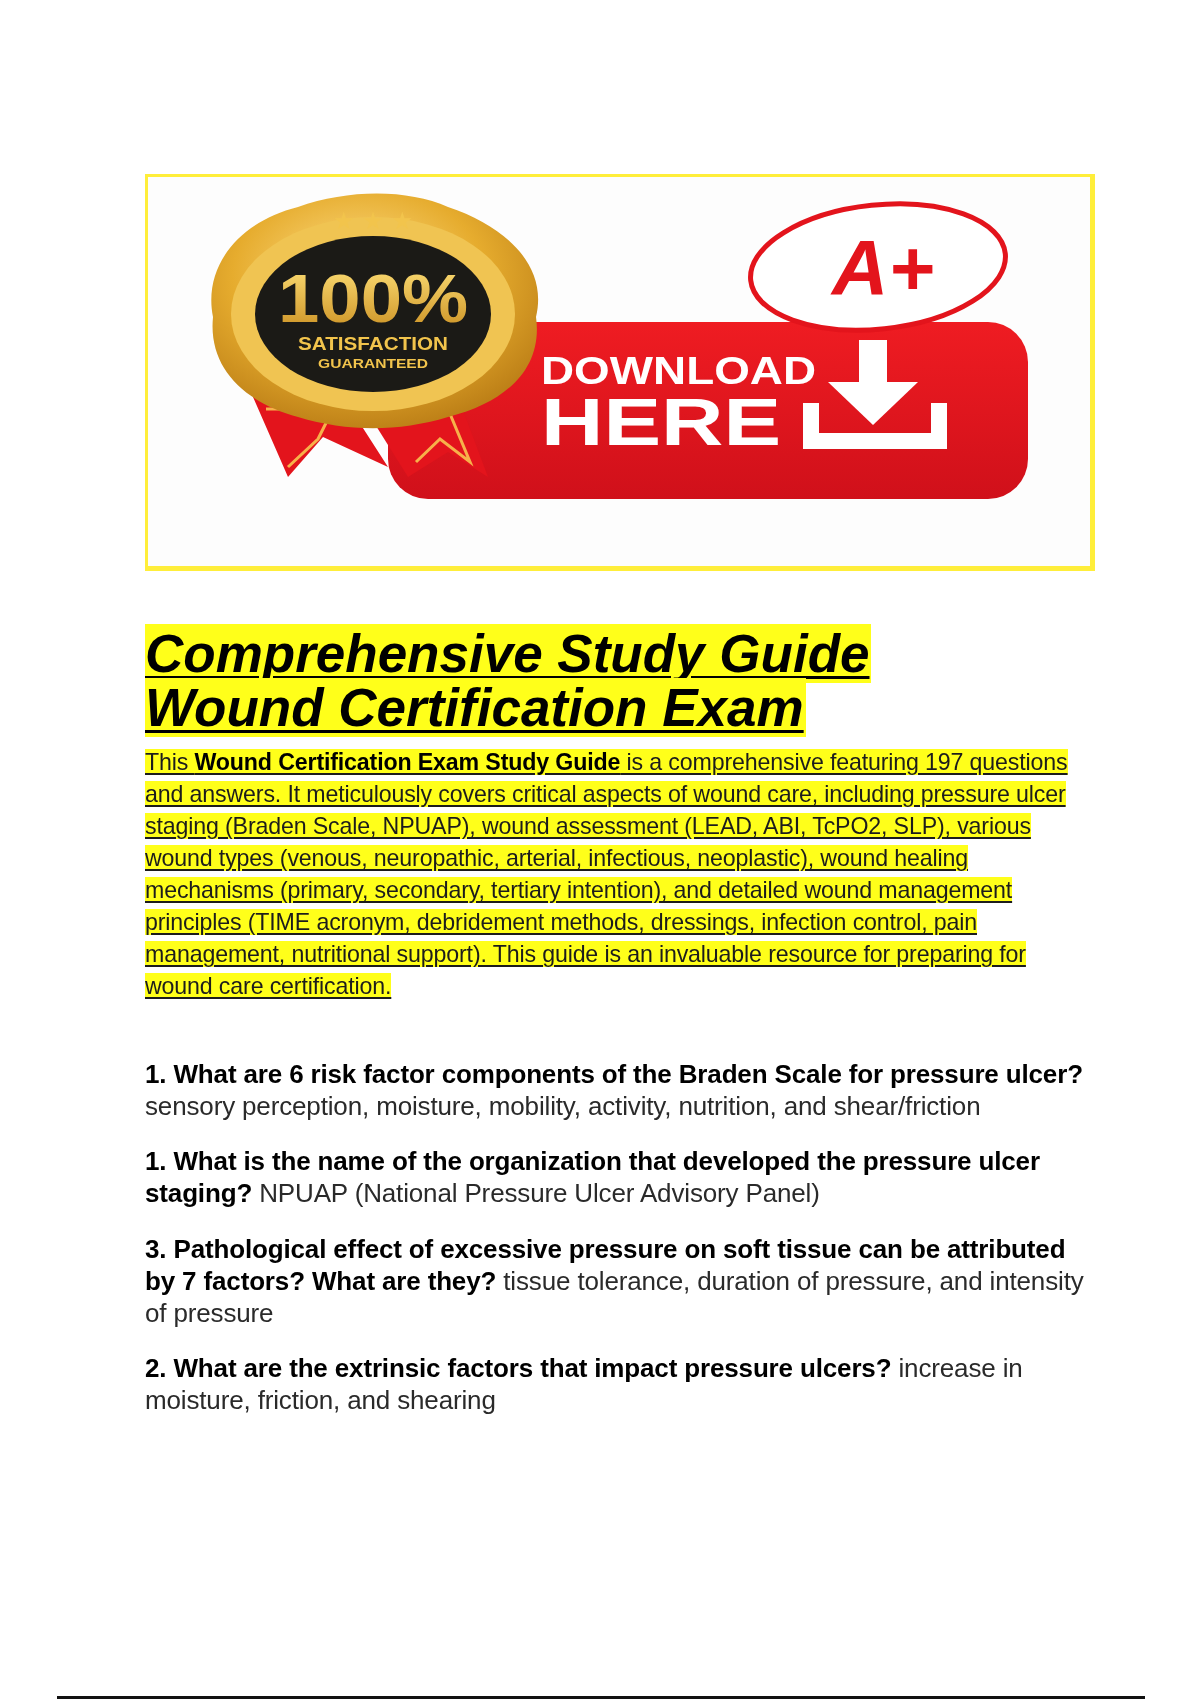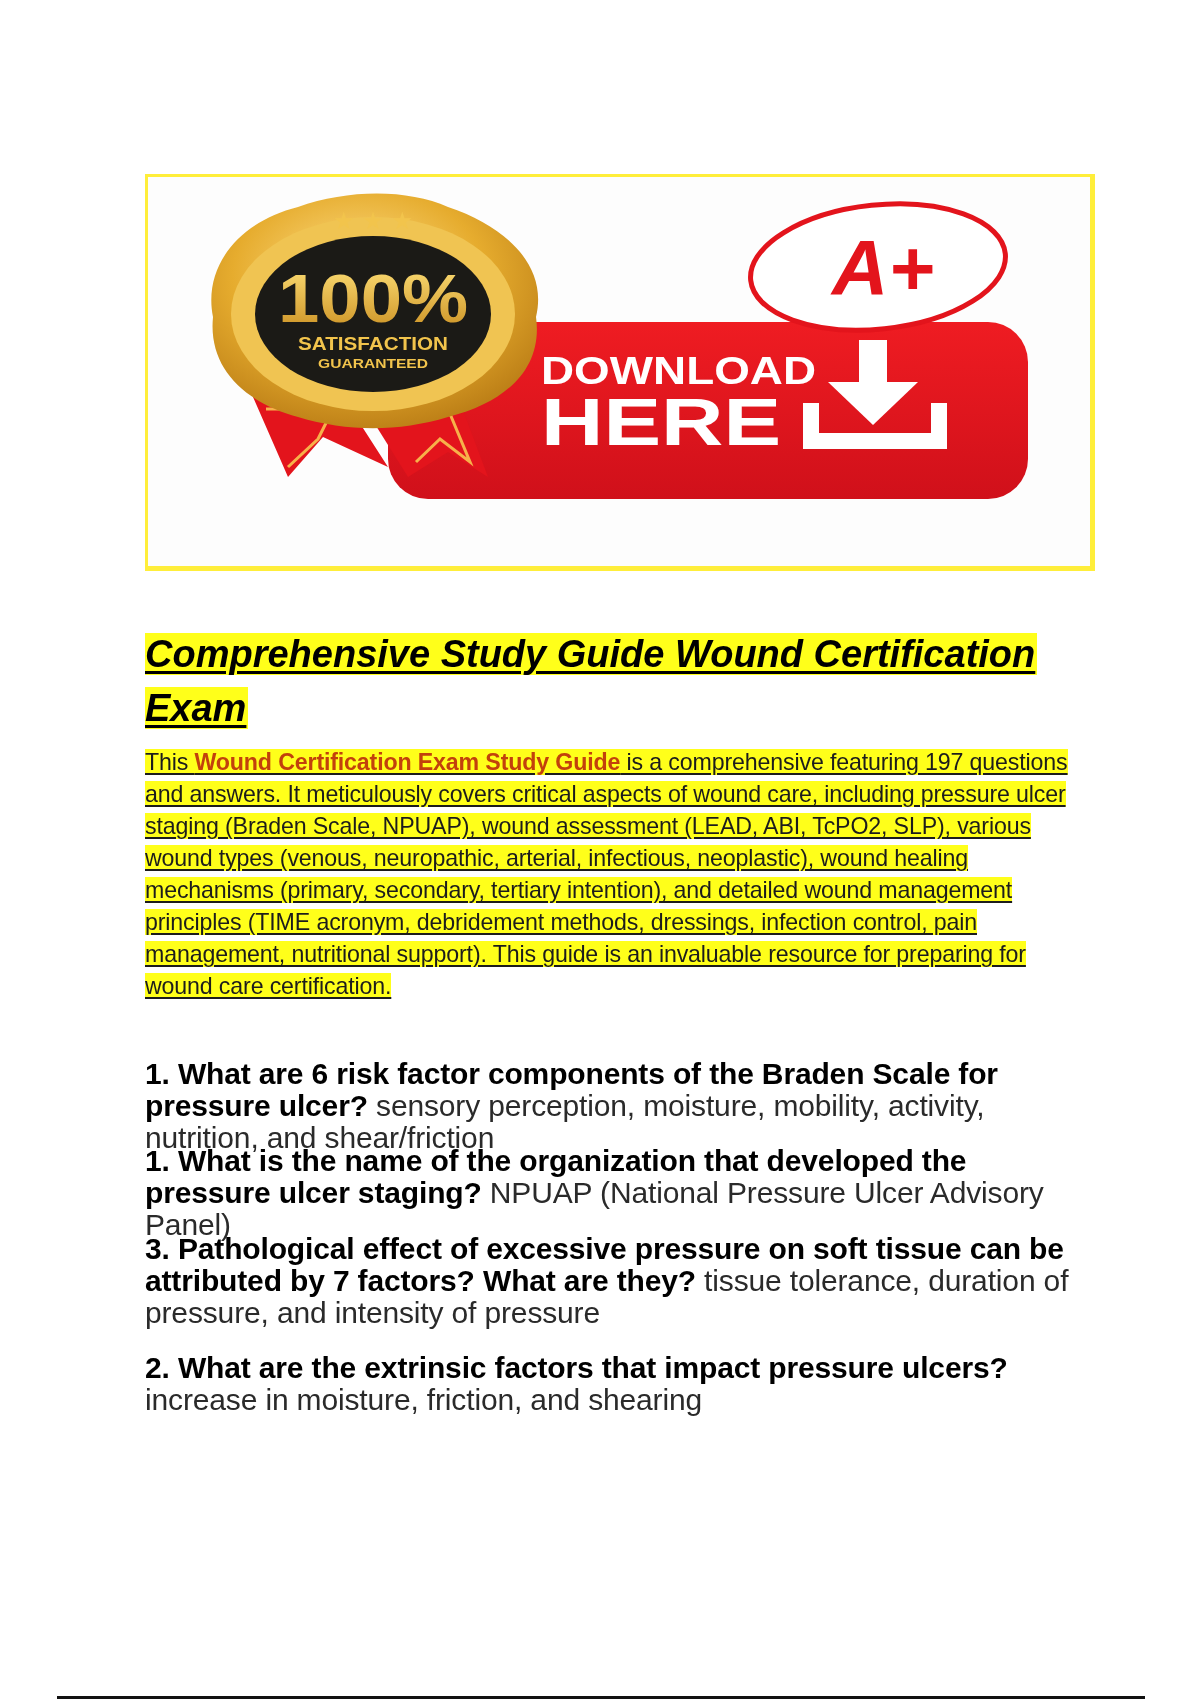--- a/index.html
+++ b/index.html
@@ -11,41 +11,41 @@
     position: absolute; left: 145px; top: 174px; width: 950px; height: 397px;
     border: 5px solid #ffee3a; border-top-width: 3px; border-left-width: 3px;
     background: #fdfdfd; overflow: hidden;
   }
   .banner svg { position: absolute; left: 0; top: 0; }
 
   
   .title {
     position: absolute; left: 145px; top: 627px; width: 900px;
     font-family: "Liberation Sans", sans-serif; font-weight: 700; font-style: italic;
-    font-size: 38px; line-height: 54px; color: #000;
+    font-size: 53px; line-height: 54px; color: #000;
   }
   .title span {
     background: #ffff1a; text-decoration: underline; text-decoration-thickness: 3px;
     text-underline-offset: 4px; box-decoration-break: clone; -webkit-box-decoration-break: clone;
     padding-right: 2px;
   }
 
   
   .intro {
     position: absolute; left: 145px; top: 746px; width: 940px;
     font-size: 23.2px; line-height: 32px; color: #1c1c1c; letter-spacing: -0.15px;
   }
   .intro .hl {
     background: #ffff1a; text-decoration: underline; text-decoration-thickness: 2px;
     text-underline-offset: 3px; box-decoration-break: clone; -webkit-box-decoration-break: clone;
   }
-  .intro b { font-weight: 700; color: #c2410c; }
+  .intro b { font-weight: 700; color: #000000; }
 
   
-  .qa { position: absolute; left: 145px; width: 950px; font-size: 30px; line-height: 32px; color: #2a2a2a; letter-spacing: -0.15px; }
+  .qa { position: absolute; left: 145px; width: 950px; font-size: 26px; line-height: 32px; color: #2a2a2a; letter-spacing: -0.15px; }
   .qa b { color: #000; font-weight: 700; }
   .qa1 { top: 1058px; }
   .qa2 { top: 1145px; }
   .qa3 { top: 1233px; }
   .qa4 { top: 1352px; }
 
   .bottom-rule { position: absolute; left: 57px; top: 1696px; width: 1088px; height: 3px; background: #111; }
 </style>
 </head>
 <body>

